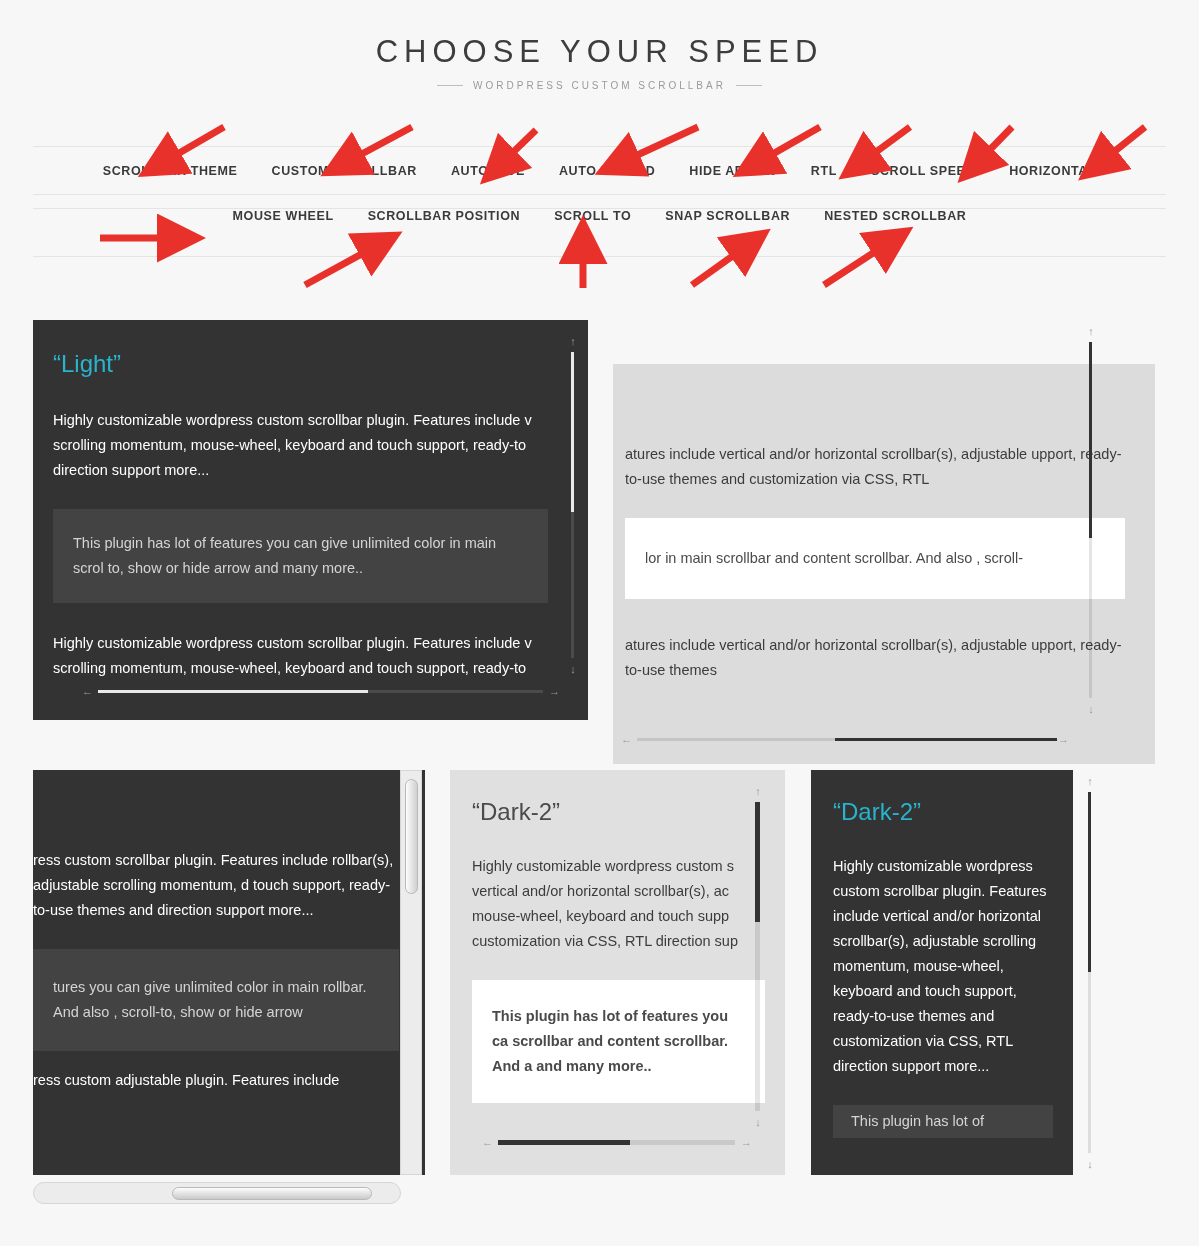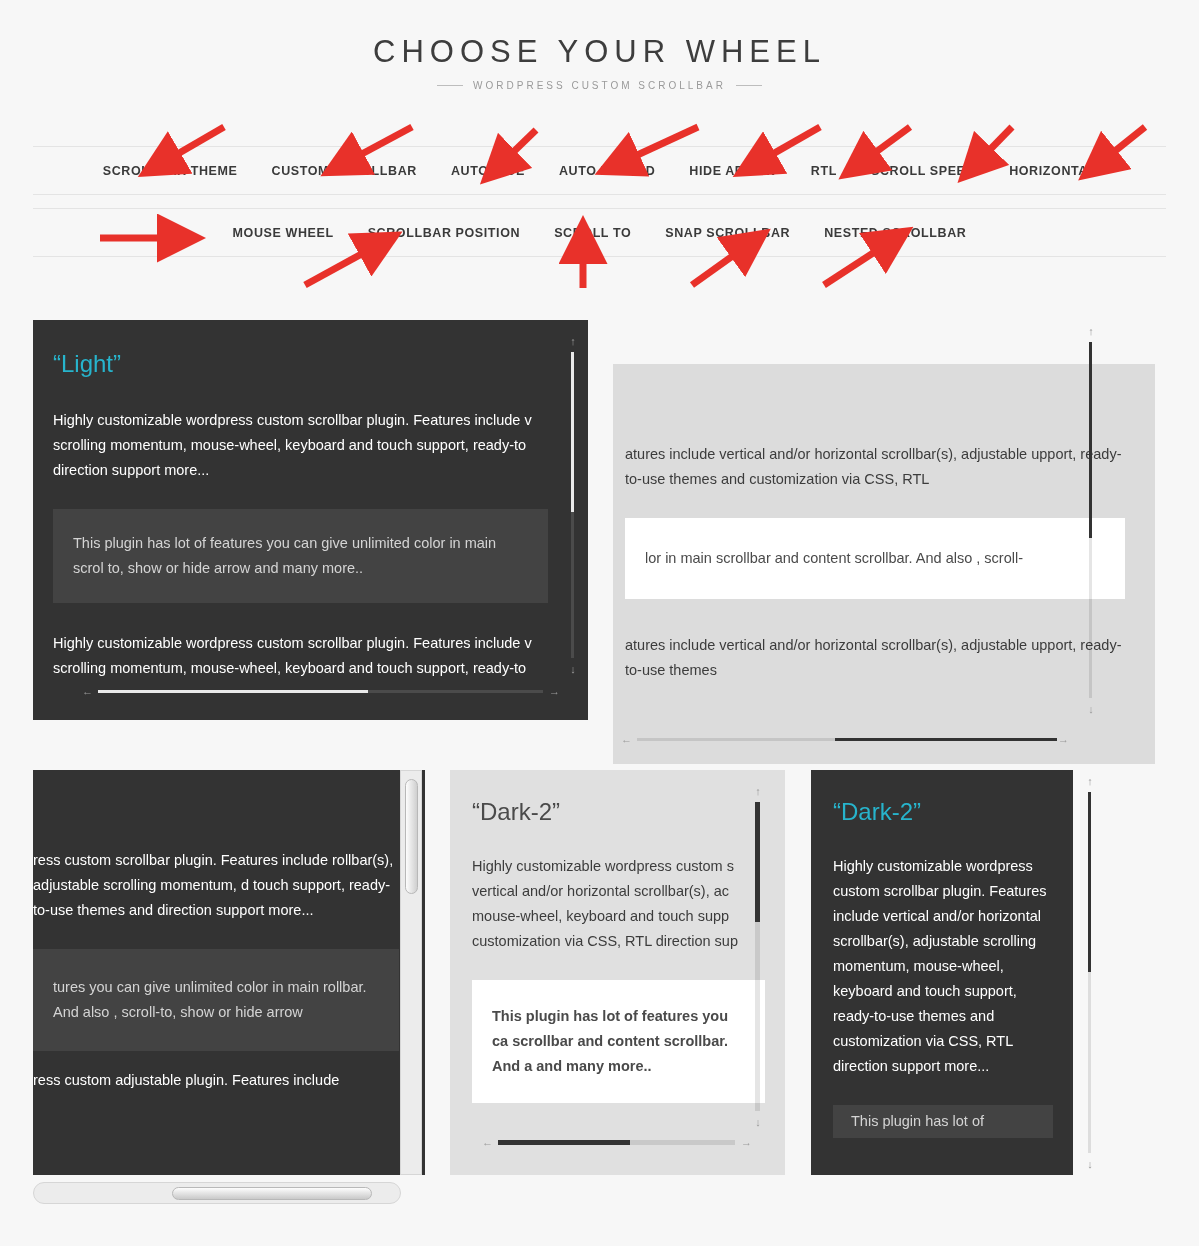--- a/index.html
+++ b/index.html
@@ -64,21 +64,21 @@
     gap: 0px;
     margin-left: 33px;
     margin-right: 33px;
   }
   .nav2 {
     margin-top: 13px;
     border-top: 1px solid #e4e4e4;
     border-bottom: 1px solid #e4e4e4;
     height: 47px;
     display: flex;
-    align-items: center;
+    align-items: flex-start;
     justify-content: center;
     margin-left: 33px;
     margin-right: 33px;
   }
   .nav-item {
     font-size: 12.5px;
     font-weight: 700;
     letter-spacing: 0.6px;
     color: #3a3a3a;
     text-transform: uppercase;
@@ -246,21 +246,21 @@
     border: 1px solid #b8b8b8;
     box-sizing: border-box;
   }
 </style>
 </head>
 <body>
 
 <div class="page">
 
   <div class="header">
-    <h1>CHOOSE YOUR WHEEL</h1>
+    <h1>CHOOSE YOUR SPEED</h1>
     <div class="subtitle">
       <span class="rule"></span>
       <span>WORDPRESS CUSTOM SCROLLBAR</span>
       <span class="rule"></span>
     </div>
   </div>
 
   <div class="nav">
     <div class="nav-item">SCROLLBAR THEME</div>
     <div class="nav-item">CUSTOM SCROLLBAR</div>

